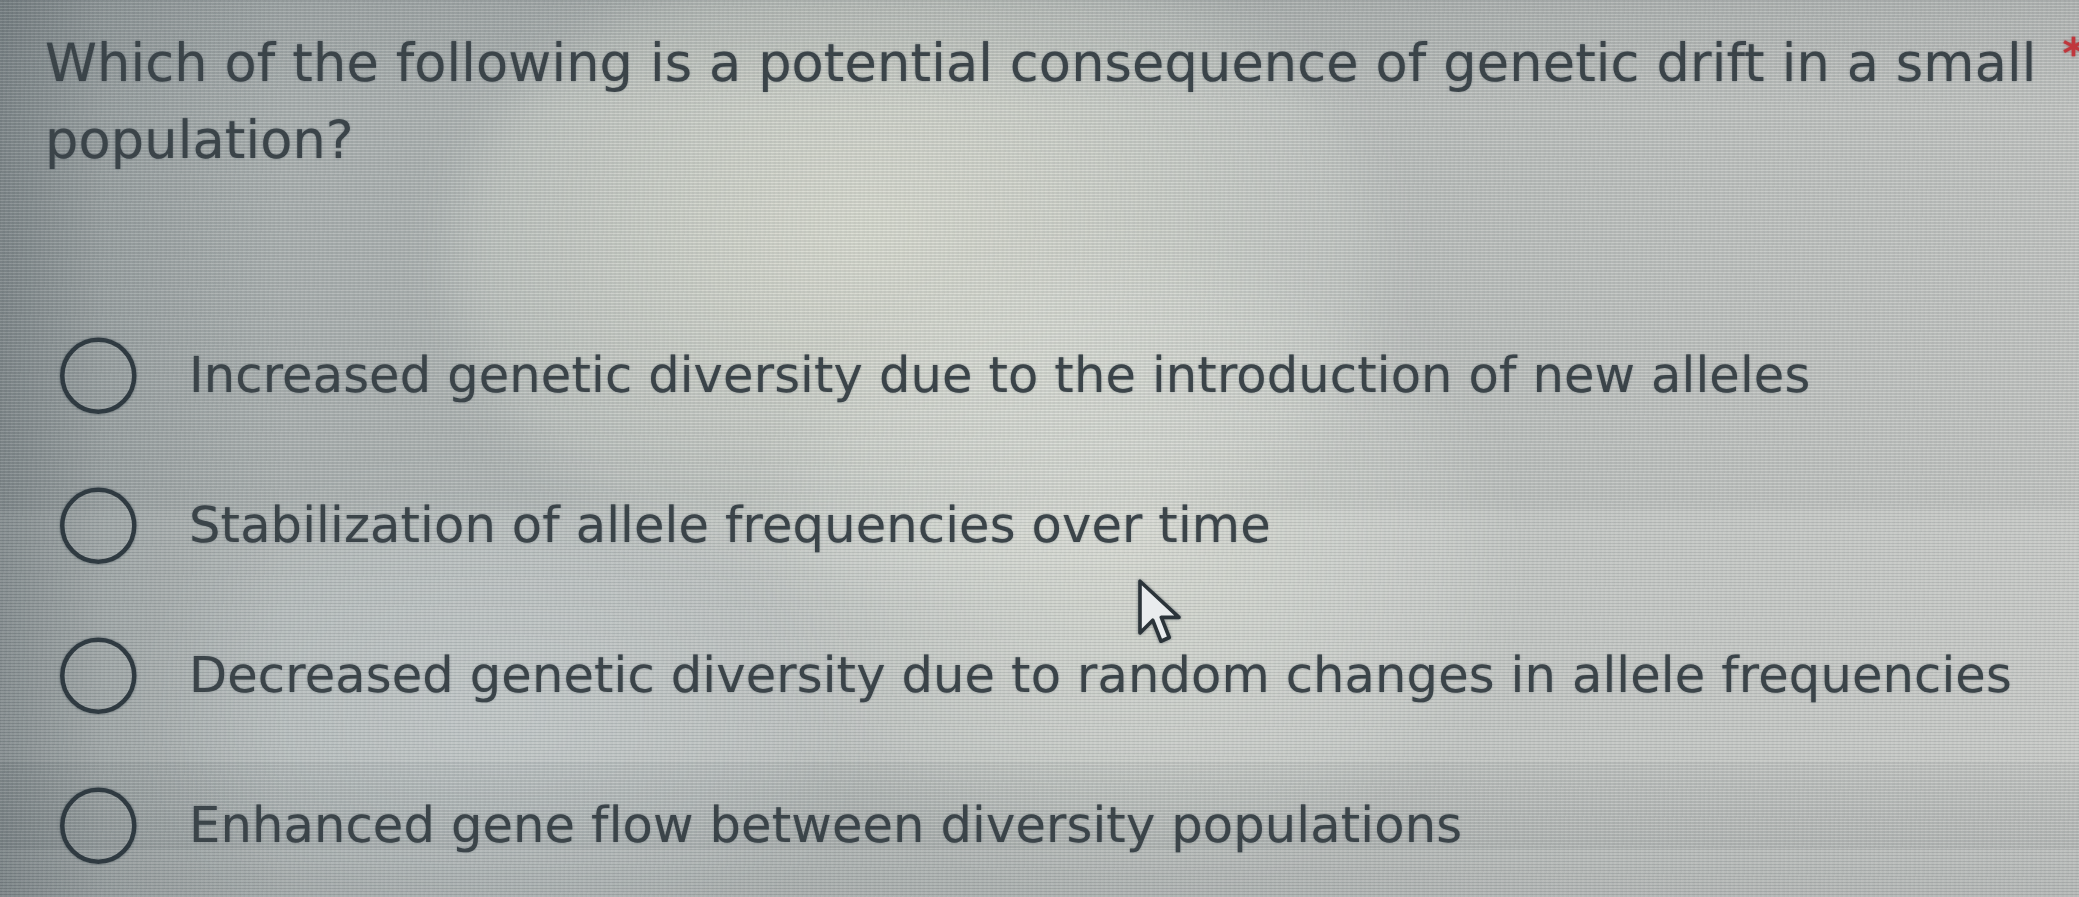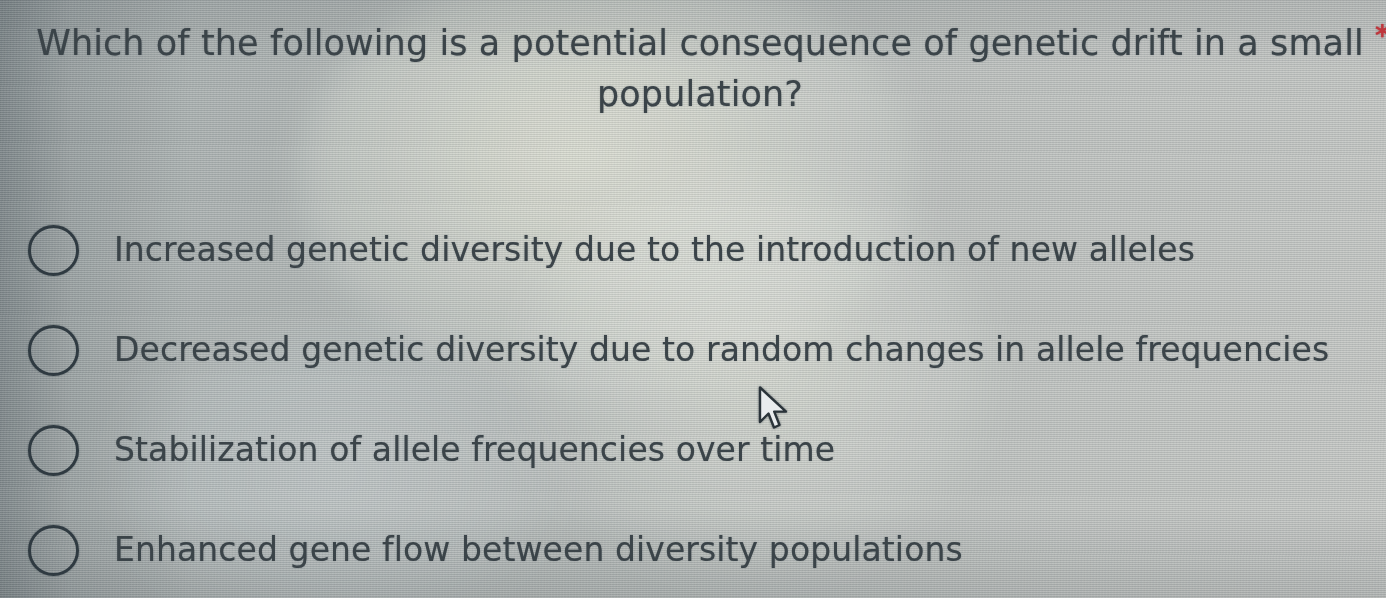--- a/index.html
+++ b/index.html
@@ -105,21 +105,20 @@
     top: 18px;
     width: 1340px;
   }
   #question-text {
     font-size: 35px;
     line-height: 51px;
     color: #3b4449;
     letter-spacing: 0.1px;
     font-weight: 400;
     text-shadow: 0 0 1.3px rgba(60,70,78,0.55);
-    text-align: center;
   }
   #required-marker {
     position: absolute;
     left: 1375px;
     top: 22px;
     font-size: 28px;
     line-height: 1;
     color: #c0363c;
     font-weight: 700;
     text-shadow: 0 0 1.6px rgba(150,40,46,0.7);
@@ -129,21 +128,21 @@
     position: absolute;
     left: 0;
     top: 200px;
     width: 100%;
   }
   .option-row {
     position: relative;
     height: 100px;
     display: flex;
     align-items: center;
-    padding-left: 28px;
+    padding-left: 40px;
     box-sizing: border-box;
   }
   .radio {
     flex: 0 0 auto;
     width: 45px;
     height: 45px;
     border: 3.5px solid #2f3a41;
     border-radius: 50%;
     background: transparent;
     box-shadow: 0 0 1.6px rgba(45,58,66,0.65);
@@ -193,26 +192,26 @@
 
     <div id="options">
 
       <div class="option-row">
         <span class="radio"></span>
         <span class="option-label">Increased genetic diversity due to the introduction of new alleles</span>
       </div>
 
       <div class="option-row">
         <span class="radio"></span>
+        <span class="option-label">Stabilization of allele frequencies over time</span>
+      </div>
+
+      <div class="option-row">
+        <span class="radio"></span>
         <span class="option-label">Decreased genetic diversity due to random changes in allele frequencies</span>
-      </div>
-
-      <div class="option-row">
-        <span class="radio"></span>
-        <span class="option-label">Stabilization of allele frequencies over time</span>
       </div>
 
       <div class="option-row">
         <span class="radio"></span>
         <span class="option-label">Enhanced gene flow between diversity populations</span>
       </div>
 
     </div>
 
     <svg id="cursor" viewBox="0 0 34 46">

